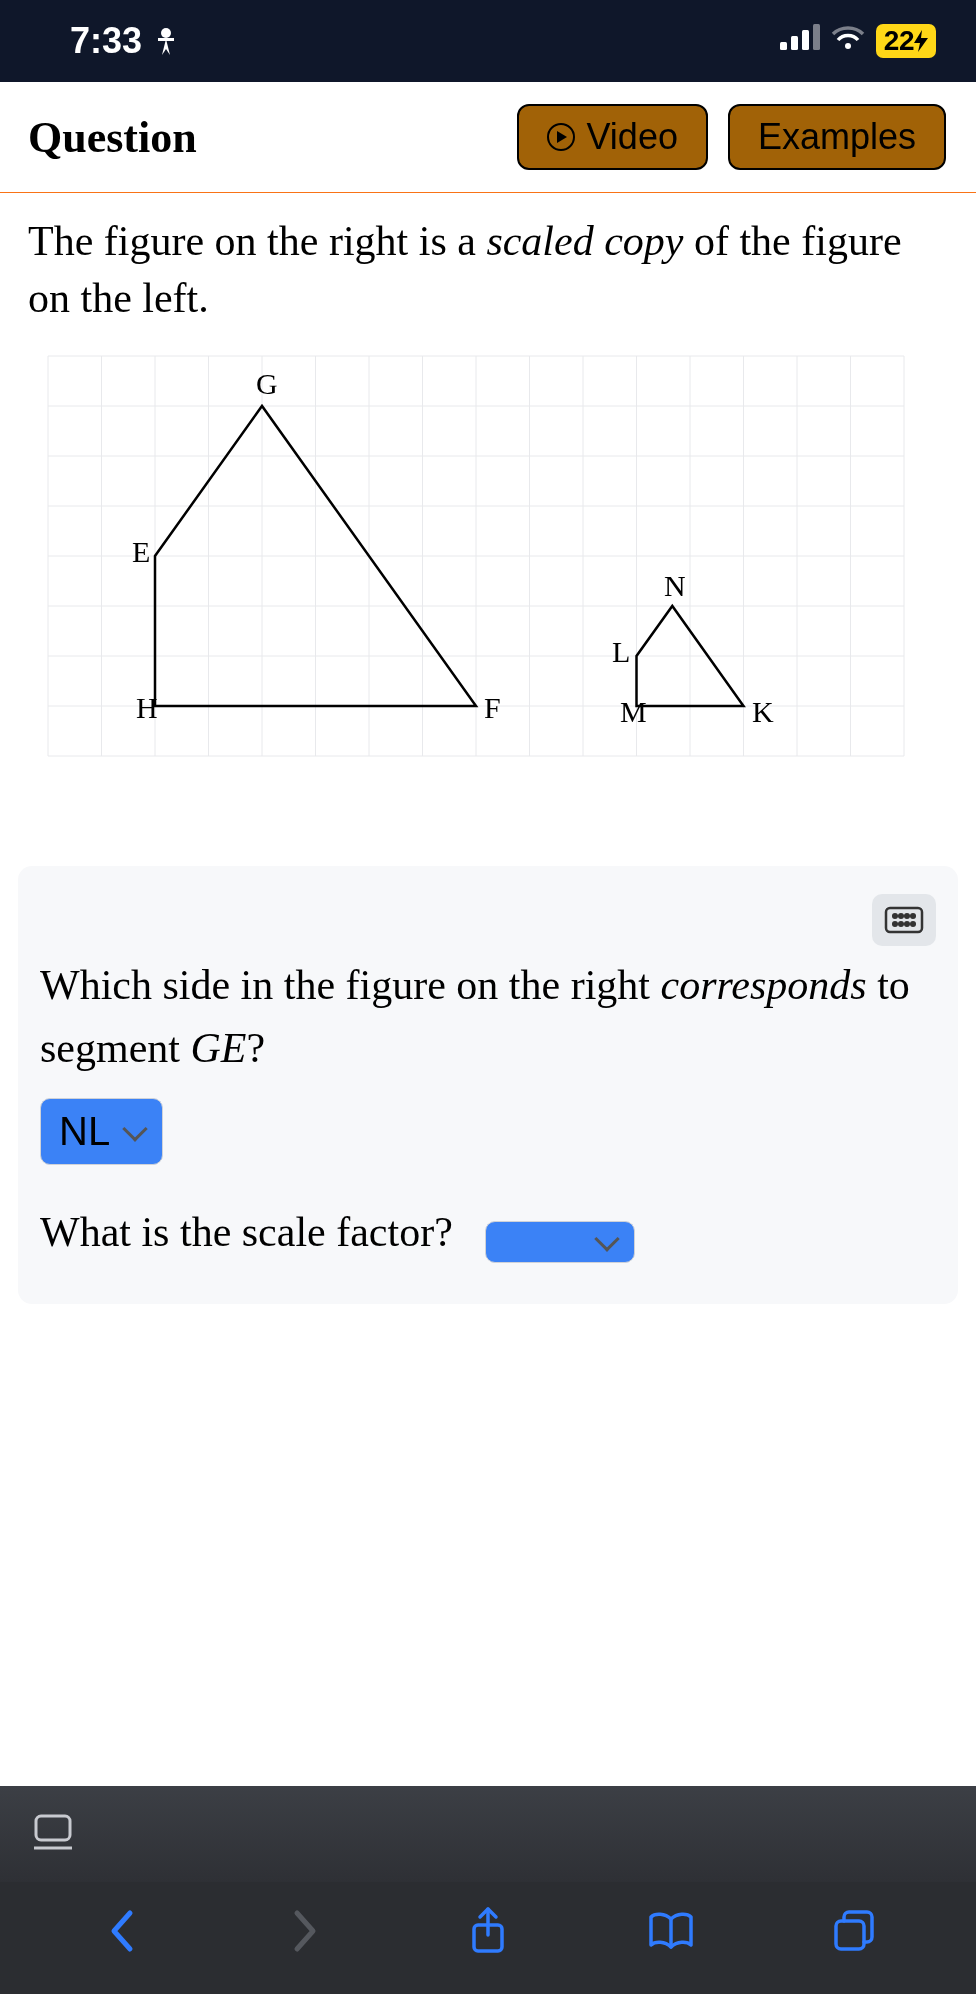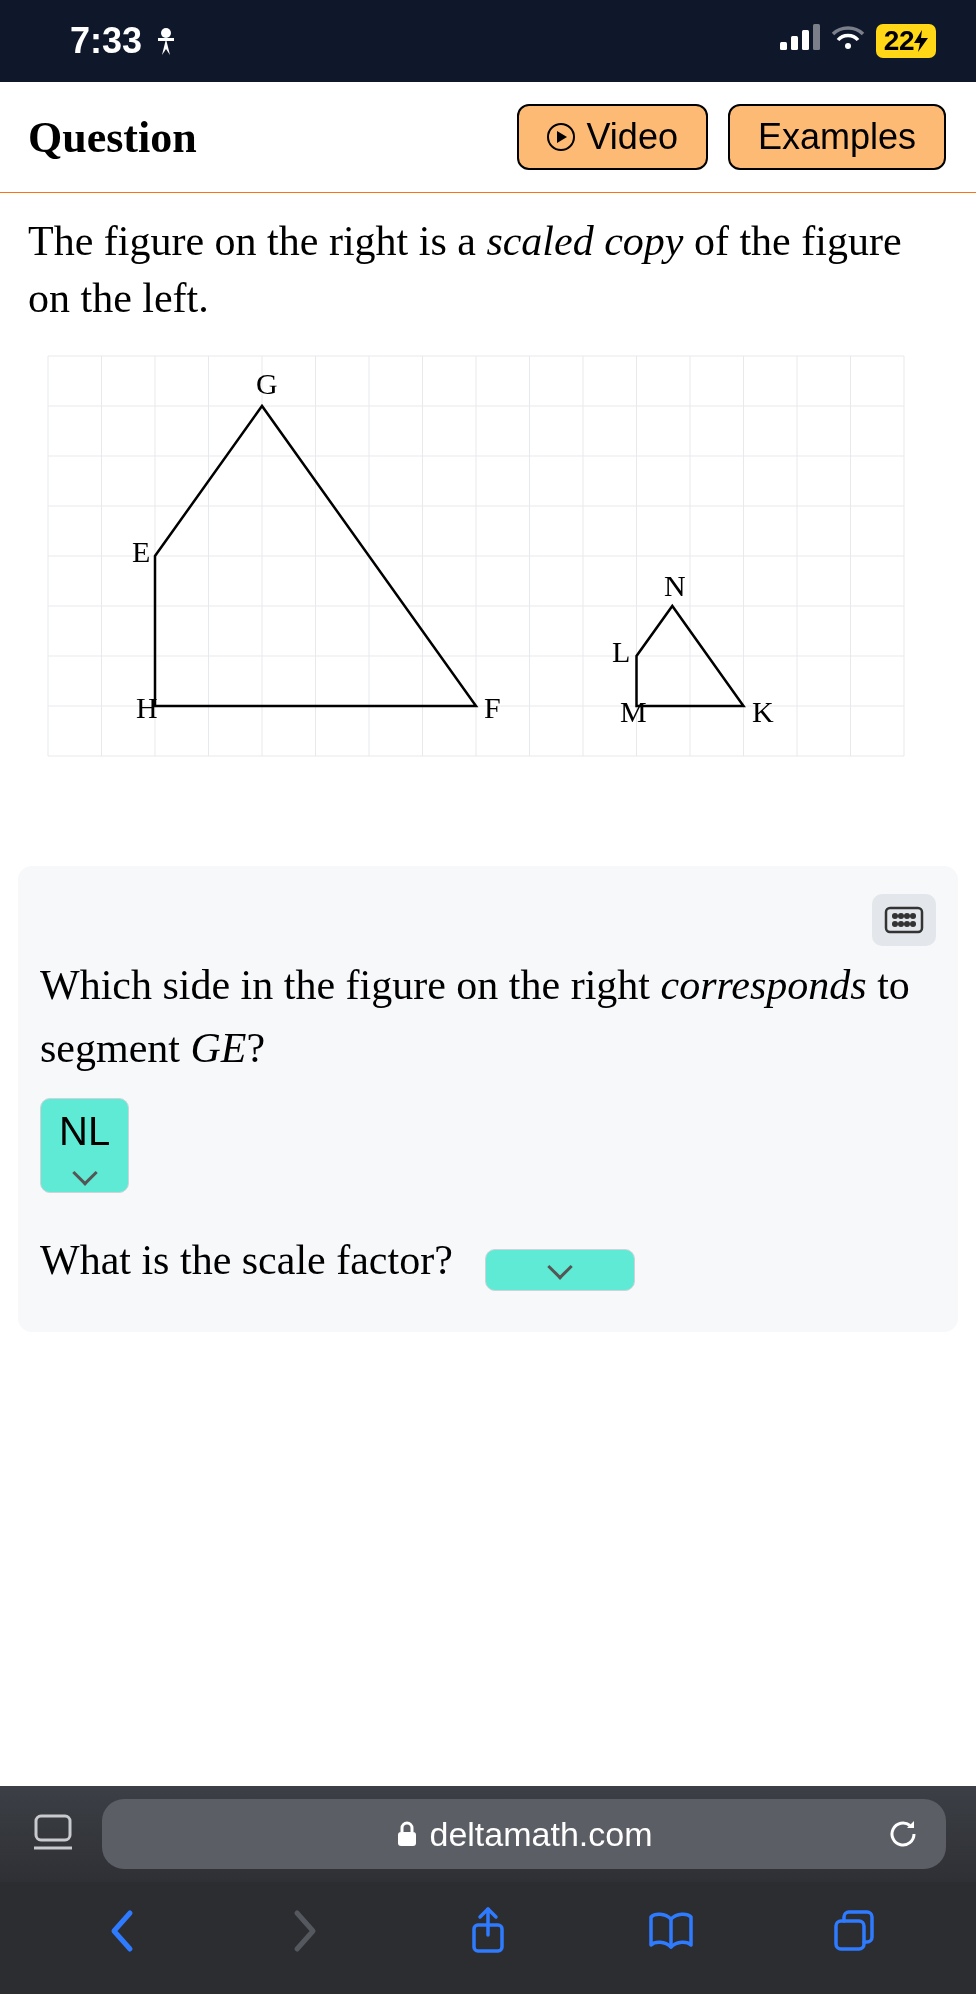--- a/index.html
+++ b/index.html
@@ -4,34 +4,34 @@
 <style>
   * { box-sizing: border-box; margin: 0; padding: 0; }
   html, body { width: 976px; height: 1994px; font-family: Georgia, 'Times New Roman', serif; background: #fff; overflow: hidden; }
   .status-bar { height: 82px; background: #0f172a; display: flex; align-items: center; justify-content: space-between; padding: 0 40px 0 70px; color: #fff; font-family: -apple-system, 'SF Pro Display', sans-serif; font-weight: 600; font-size: 36px; }
   .status-left { display: flex; align-items: center; gap: 14px; }
   .status-right { display: flex; align-items: flex-start; gap: 10px; }
   .battery-badge { background: #ffd717; color: #000; border-radius: 7px; padding: 1px 8px; font-size: 28px; font-weight: 700; display: flex; align-items: center; letter-spacing: -0.5px; }
   .header-row { display: flex; align-items: center; justify-content: space-between; padding: 22px 30px 22px 28px; border-bottom: 1px solid #f97316; }
   .q-title { font-weight: 700; font-size: 44px; }
   .header-buttons { display: flex; gap: 20px; }
-  .pill-btn { border: 2px solid #000; border-radius: 12px; background: #fdba74; font-size: 36px; font-family: -apple-system, 'Helvetica Neue', sans-serif; padding: 10px 28px; display: flex; align-items: center; gap: 12px; cursor: pointer; }
+  .pill-btn { border: 2px solid #000; border-radius: 12px; background: #a16207; font-size: 36px; font-family: -apple-system, 'Helvetica Neue', sans-serif; padding: 10px 28px; display: flex; align-items: center; gap: 12px; cursor: pointer; }
   .play-circle { width: 28px; height: 28px; border: 2.5px solid #000; border-radius: 50%; display: inline-flex; align-items: center; justify-content: center; }
   .play-tri { width: 0; height: 0; border-left: 10px solid #000; border-top: 6px solid transparent; border-bottom: 6px solid transparent; margin-left: 3px; }
   .body-text { padding: 20px 28px 10px; font-size: 42px; line-height: 1.35; }
   .italic { font-style: italic; }
   .figure-wrap { padding: 10px 28px 0; }
   .grid-svg { width: 902px; height: 430px; display: block; }
   .answer-block { margin: 90px 18px 0; background: #f7f8fa; border-radius: 14px; padding: 28px 22px 40px; }
   .answer-title { font-weight: 700; font-size: 42px; }
   .attempt { color: #8a8f98; font-size: 34px; margin-top: 10px; font-family: Georgia, serif; }
   .keypad-btn { float: right; background: #e3e6ea; border: none; border-radius: 10px; width: 64px; height: 52px; display: flex; align-items: center; justify-content: center; cursor: pointer; }
   .answer-q { font-size: 42px; line-height: 1.5; margin-top: 60px; clear: both; }
   .mathvar { font-style: italic; font-family: 'Times New Roman', serif; }
-  .select-box { display: inline-flex; align-items: center; gap: 16px; border: 1.5px solid #cfd2d8; border-radius: 10px; background: #5eead4; padding: 10px 18px; font-size: 40px; margin-top: 18px; cursor: pointer; font-family: -apple-system, sans-serif; flex-direction: column; }
+  .select-box { display: inline-flex; align-items: center; gap: 16px; border: 1.5px solid #cfd2d8; border-radius: 10px; background: #3b82f6; padding: 10px 18px; font-size: 40px; margin-top: 18px; cursor: pointer; font-family: -apple-system, sans-serif; }
   .empty-select { width: 150px; justify-content: flex-end; padding: 14px 18px; }
   .chev-down { width: 18px; height: 18px; border-right: 3px solid #555; border-bottom: 3px solid #555; transform: rotate(45deg); margin-top: -6px; }
   .sf-row { display: flex; align-items: center; gap: 32px; margin-top: 36px; flex-wrap: wrap; }
   .url-bar-wrap { position: absolute; bottom: 112px; left: 0; right: 0; height: 96px; background: linear-gradient(#3c3f45, #2e3035); display: flex; align-items: center; padding: 0 30px; gap: 26px; }
   .url-pill { flex: 1; background: #5b5e64; border-radius: 22px; height: 70px; display: flex; align-items: center; justify-content: center; gap: 12px; color: #fff; font-family: -apple-system, sans-serif; font-size: 34px; position: relative; }
   .reload-icon { position: absolute; right: 26px; }
   .bottom-nav { position: absolute; bottom: 0; left: 0; right: 0; height: 112px; background: #2b2d31; display: flex; align-items: center; justify-content: space-around; padding: 0 30px 14px; }
   .nav-slot { width: 60px; height: 50px; display: flex; align-items: center; justify-content: center; }
   svg { overflow: visible; }
 </style>
@@ -167,31 +167,20 @@
       <span class="chev-down"></span>
     </div>
   </div>
 </div>
 
 <div class="url-bar-wrap">
   <svg width="46" height="40" viewBox="0 0 46 40" fill="none" stroke="#c8cad0" stroke-width="3">
       <rect x="6" y="2" width="34" height="24" rx="5"></rect>
       <line x1="4" y1="34" x2="42" y2="34"></line>
     </svg>
-  <div class="url-pill">
-    <svg width="22" height="28" viewBox="0 0 22 28" fill="#fff">
-        <rect x="2" y="12" width="18" height="14" rx="3"></rect>
-        <path d="M6 12 V8 a5 5 0 0 1 10 0 V12" fill="none" stroke="#fff" stroke-width="3"></path>
-      </svg>
-    <span>deltamath.com</span>
-    <svg class="reload-icon" width="34" height="34" viewBox="0 0 34 34" fill="none" stroke="#fff" stroke-width="3">
-        <path d="M28 17 a11 11 0 1 1 -4 -8.5"></path>
-        <path d="M28 4 L28 11 L21 11" fill="#fff" stroke="none"></path>
-      </svg>
-  </div>
 </div>
 
 <div class="bottom-nav">
   <div class="nav-slot">
     <svg width="28" height="44" viewBox="0 0 28 44" fill="none" stroke="#2f7bff" stroke-width="5" stroke-linecap="round" stroke-linejoin="round">
         <path d="M22 4 L6 22 L22 40"></path>
       </svg>
   </div>
   <div class="nav-slot">
     <svg width="28" height="44" viewBox="0 0 28 44" fill="none" stroke="#55585e" stroke-width="5" stroke-linecap="round" stroke-linejoin="round">

